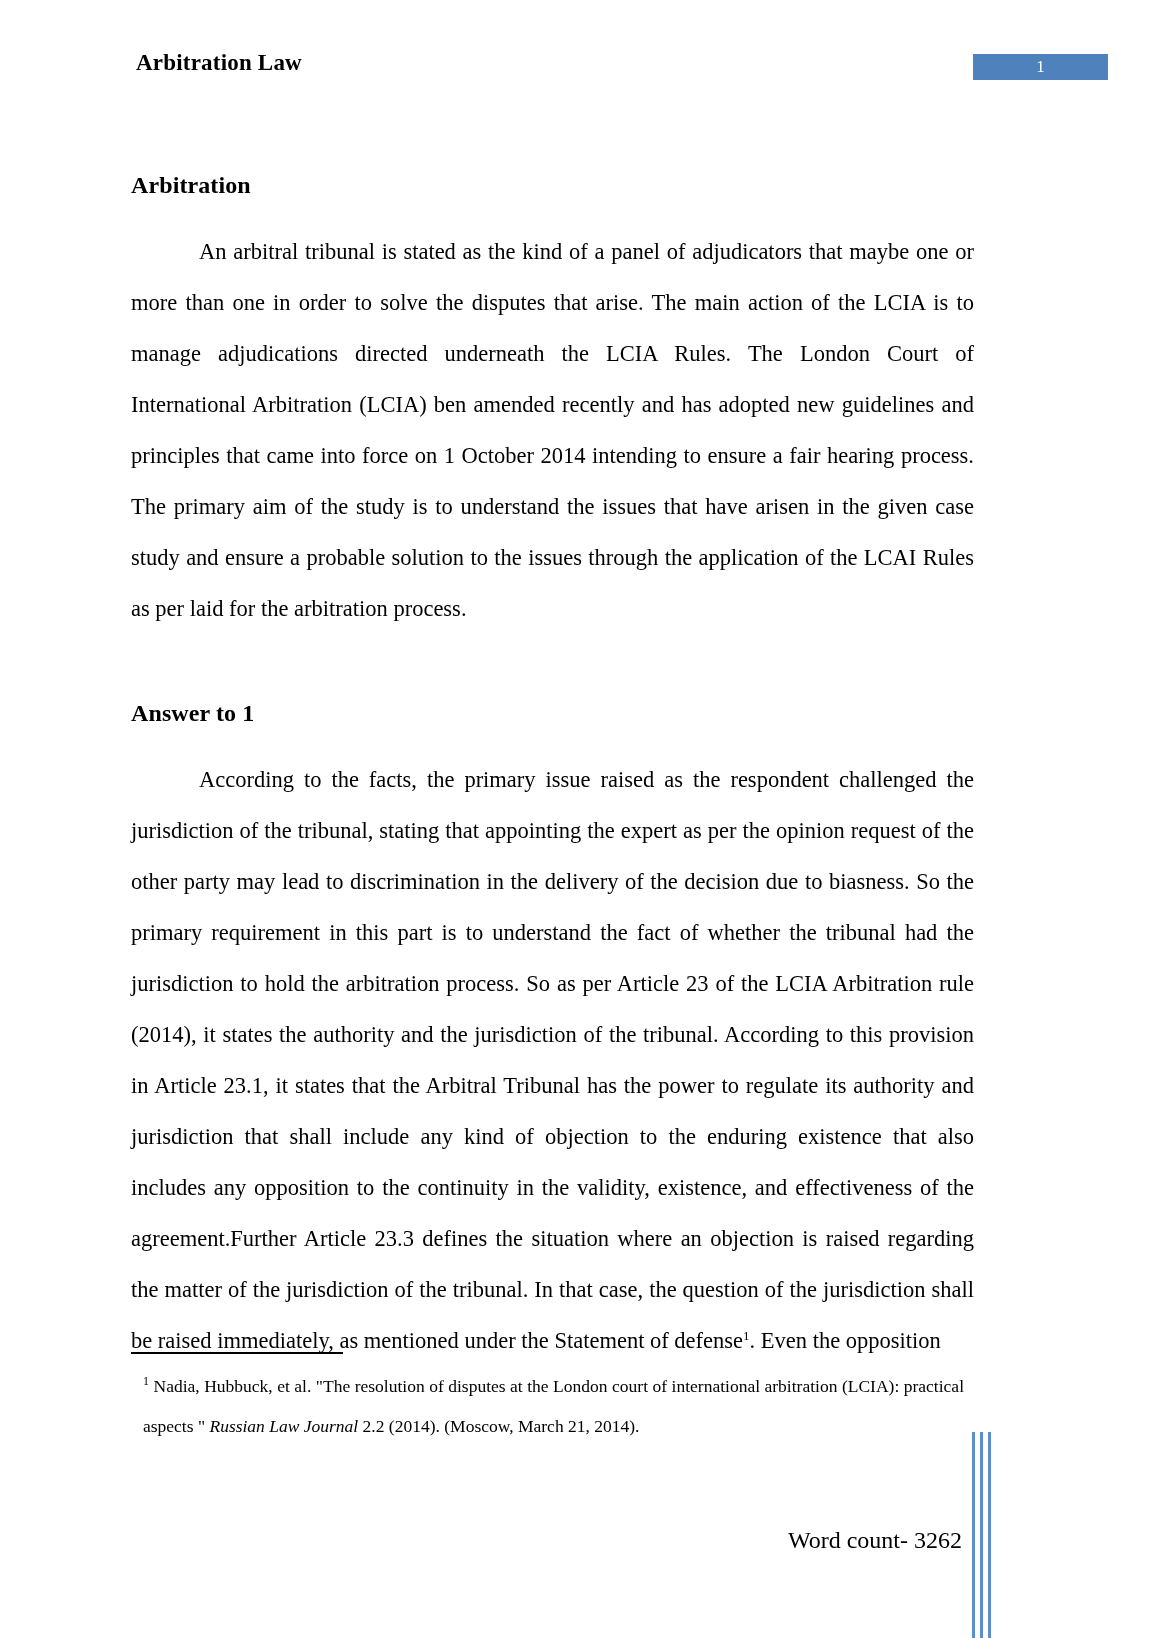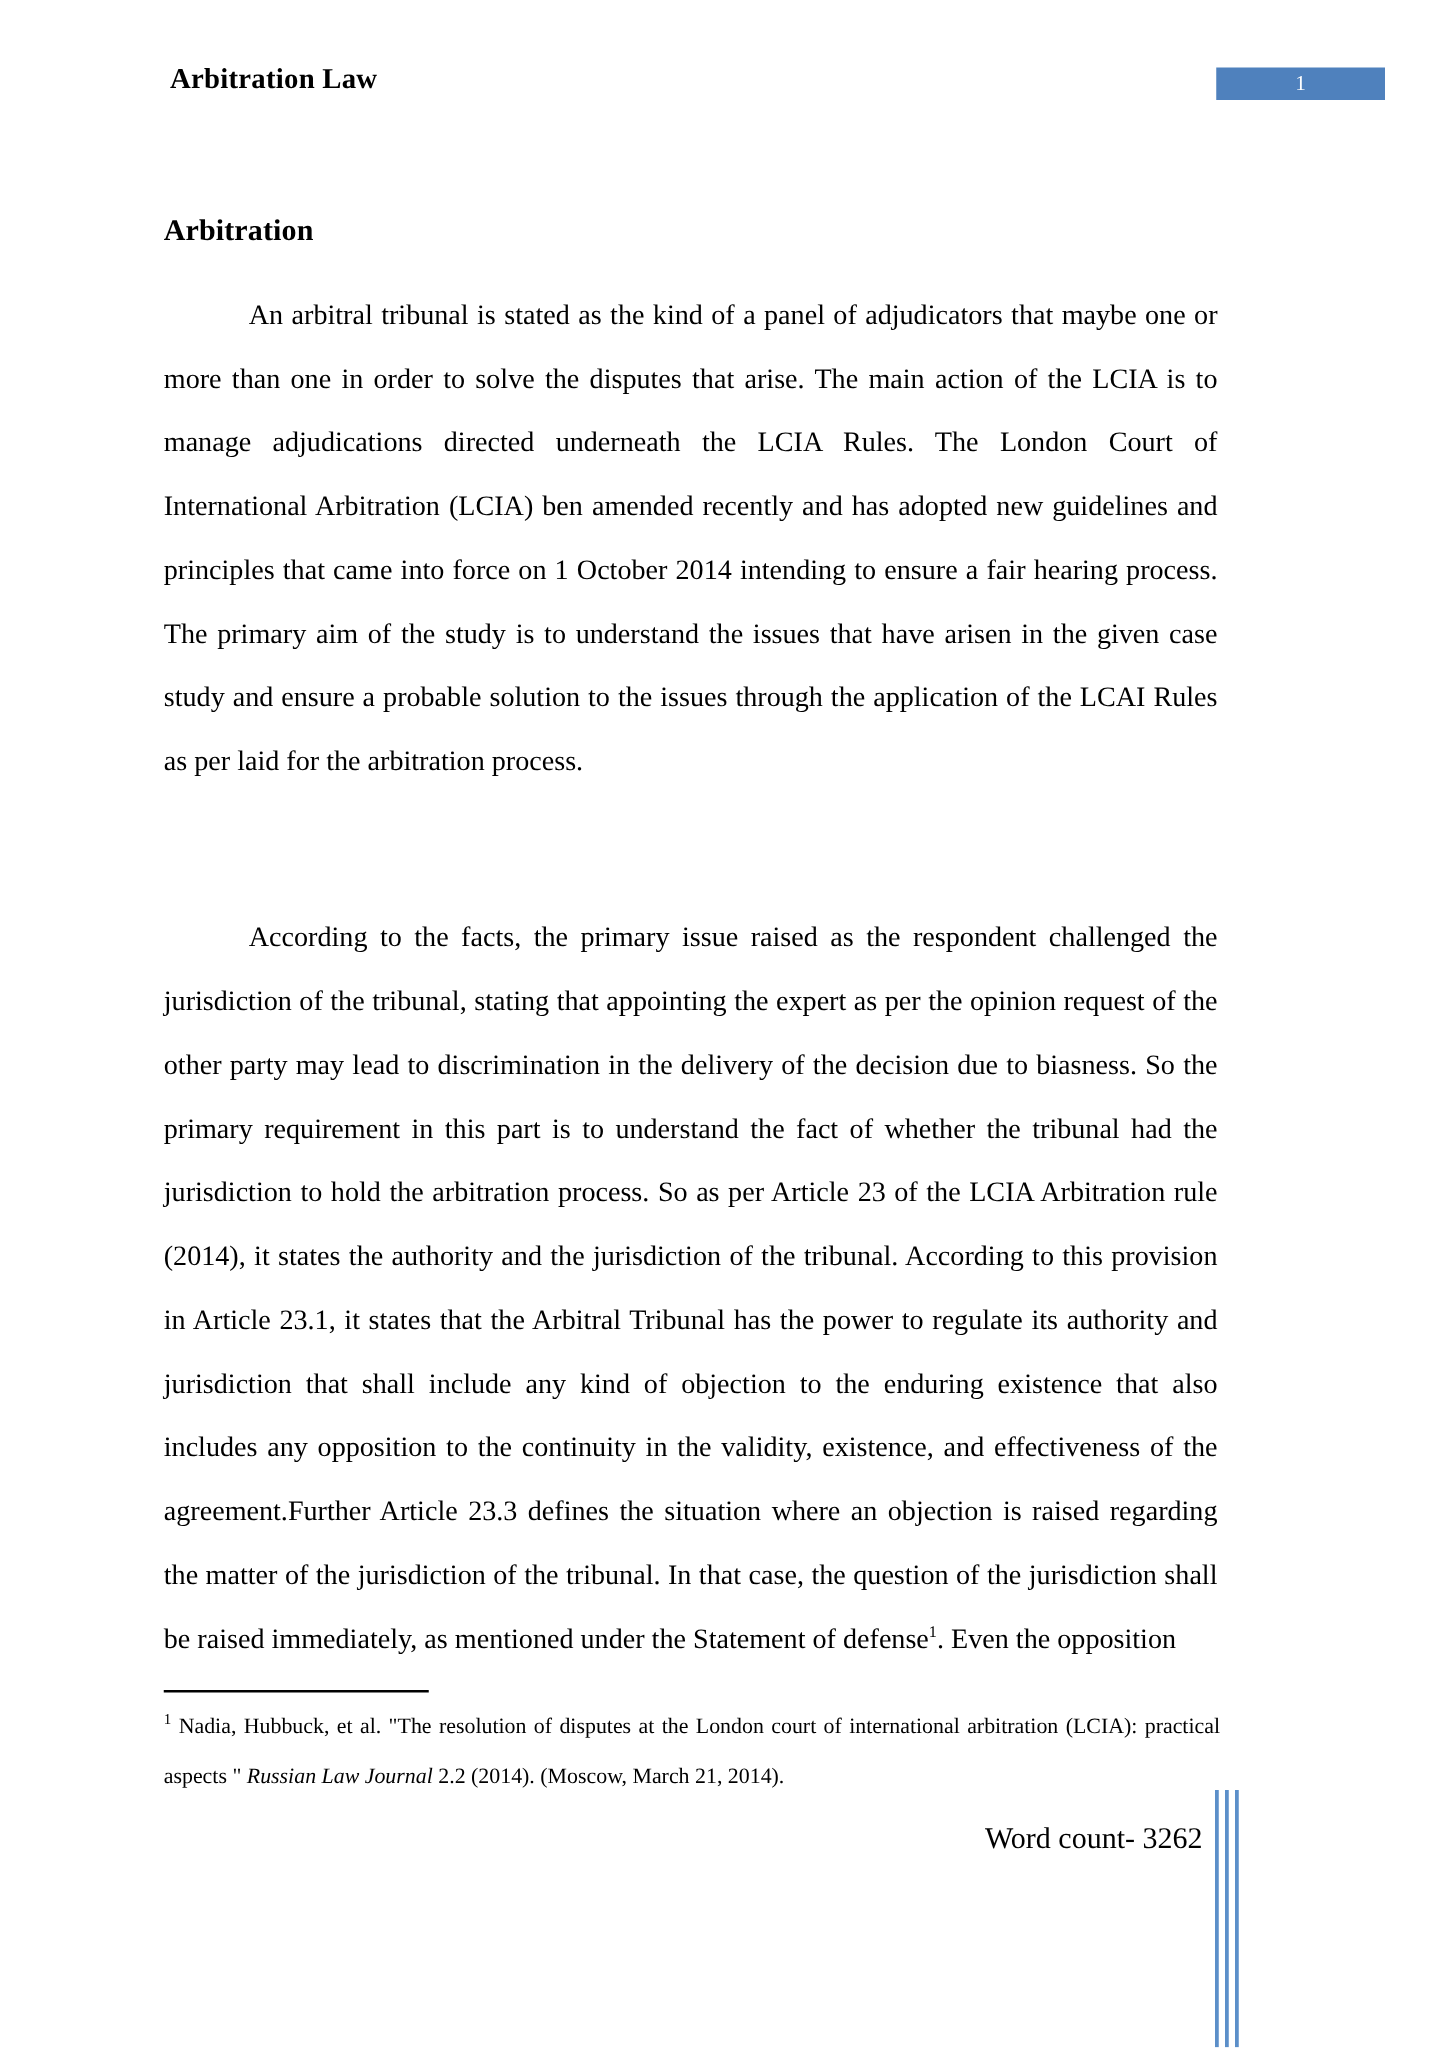--- a/index.html
+++ b/index.html
@@ -90,36 +90,36 @@
   .footnote-rule {
     width: 212px;
     height: 0;
     border-top: 2px solid #000000;
     margin: 0 0 6px 0;
   }
   .footnote-text {
     font-size: 17.5px;
     line-height: 40px;
     text-align: justify;
-    margin: 0;
+    margin: 12px;
   }
   .footnote-text .fn-marker {
     font-size: 12px;
     vertical-align: super;
     line-height: 0;
   }
   .footnote-text .italic-title {
     font-style: italic;
   }
 
   
   .word-count {
     position: absolute;
     right: 196px;
-    top: 1455px;
+    top: 1524px;
     font-size: 24px;
     line-height: 32px;
     white-space: nowrap;
   }
 
   
   .edge-bars {
     position: absolute;
     right: 160px;
     top: 1432px;
@@ -152,20 +152,21 @@
   </div>
 
   <div class="content">
 
     <h2 class="section-heading">Arbitration</h2>
     <div class="gap-after-heading"></div>
     <p class="body-par">An arbitral tribunal is stated as the kind of a panel of adjudicators that maybe one or more than one in order to solve the disputes that arise. The main action of the LCIA is to manage adjudications directed underneath the LCIA Rules. The London Court of International Arbitration (LCIA) ben amended recently and has adopted new guidelines and principles that came into force on 1 October 2014 intending to ensure a fair hearing process. The primary aim of the study is to understand the issues that have arisen in the given case study and ensure a probable solution to the issues through the application of the LCAI Rules as per laid for the arbitration process.</p>
 
     <div class="gap-between-sections"></div>
 
+    <h2 class="section-heading">Answer to 1</h2>
     <div class="gap-after-heading"></div>
     <p class="body-par"><span>According to the facts, the primary issue raised as the respondent challenged the jurisdiction of the tribunal, stating that appointing the expert as per the opinion request of the other party may lead to discrimination in the delivery of the decision due to biasness. So the primary requirement in this part is to understand the fact of whether the tribunal had the jurisdiction to hold the arbitration process. So as per Article 23 of the LCIA Arbitration rule (2014), it states the authority and the jurisdiction of the tribunal. According to this provision in Article 23.1, it states that the Arbitral Tribunal has the power to regulate its authority and jurisdiction that shall include any kind of objection to the enduring existence that also includes any opposition to the continuity in the validity, existence, and effectiveness of the agreement.Further Article 23.3 defines the situation where an objection is raised regarding the matter of the jurisdiction of the tribunal. In that case, the question of the jurisdiction shall be raised immediately, as mentioned under the Statement of defense</span><sup class="inline-sup">1</sup><span>. Even the opposition</span></p>
 
   </div>
 
   <div class="footnote-area">
     <div class="footnote-rule"></div>
     <p class="footnote-text"><span class="fn-marker">1</span> <span>Nadia, Hubbuck, et al. "The resolution of disputes at the London court of international arbitration (LCIA): practical aspects "</span> <span class="italic-title">Russian Law Journal</span> <span>2.2 (2014). (Moscow, March 21, 2014).</span></p>
   </div>
 

